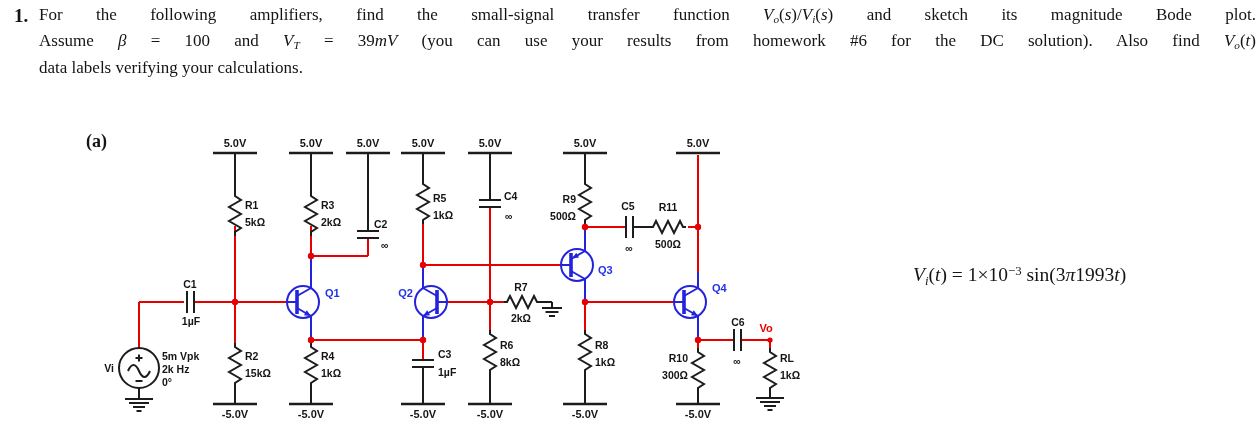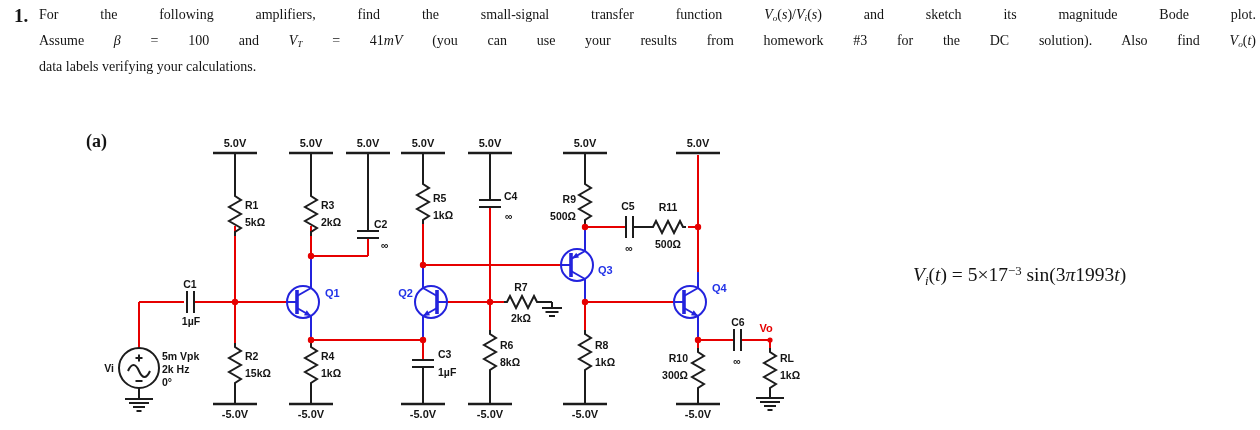--- a/index.html
+++ b/index.html
@@ -3,21 +3,21 @@
 <meta charset="utf-8">
 <style>
   html,body{margin:0;padding:0;background:#fff;}
   body{width:1260px;height:430px;position:relative;overflow:hidden;
        font-family:"Liberation Serif",serif;color:#141414;}
 
   
   .problem{position:absolute;left:14px;top:4px;width:1242px;}
   .pnum{position:absolute;left:0;top:1px;font-weight:700;font-size:19px;}
   .plines{margin-left:25px;}
-  .pline{font-size:14px;line-height:22.5px;text-align:justify;text-align-last:justify;
+  .pline{font-size:17px;line-height:22.5px;text-align:justify;text-align-last:justify;
          white-space:normal;}
   .pline:last-child{text-align:center;text-align-last:left;}
   .it{font-style:italic;}
   .sb{font-size:66%;vertical-align:-0.25em;letter-spacing:0;}
   .sp{font-size:66%;vertical-align:0.5em;}
 
   .part-label{position:absolute;left:86px;top:131px;font-weight:700;font-size:18px;}
   .equation{position:absolute;left:913px;top:264px;font-size:19.5px;white-space:nowrap;}
 
   
@@ -37,27 +37,27 @@
   .m{text-anchor:middle;}
   .e{text-anchor:end;}
 </style>
 </head>
 <body>
 
 <div class="problem">
   <span class="pnum">1.</span>
   <div class="plines">
     <div class="pline"><span>For the following amplifiers, find the small-signal transfer function </span><span class="it">V</span><span class="it sb">o</span><span>(</span><span class="it">s</span><span>)/</span><span class="it">V</span><span class="it sb">i</span><span>(</span><span class="it">s</span><span>)</span><span> and sketch its magnitude Bode plot.</span></div>
-    <div class="pline"><span>Assume </span><span class="it">β</span><span> = 100 and </span><span class="it">V</span><span class="it sb">T</span><span> = 41</span><span class="it">mV</span><span> (you can use your results from homework #3 for the DC solution). Also find </span><span class="it">V</span><span class="it sb">o</span><span>(</span><span class="it">t</span><span>)</span></div>
+    <div class="pline"><span>Assume </span><span class="it">β</span><span> = 100 and </span><span class="it">V</span><span class="it sb">T</span><span> = 39</span><span class="it">mV</span><span> (you can use your results from homework #6 for the DC solution). Also find </span><span class="it">V</span><span class="it sb">o</span><span>(</span><span class="it">t</span><span>)</span></div>
     <div class="pline"><span>data labels verifying your calculations.</span></div>
   </div>
 </div>
 
 <div class="part-label">(a)</div>
-<div class="equation"><span class="it">V</span><span class="it sb">i</span><span>(</span><span class="it">t</span><span>) = 5×17</span><span class="sp">−3</span><span> sin(3</span><span class="it">π</span><span>1993</span><span class="it">t</span><span>)</span></div>
+<div class="equation"><span class="it">V</span><span class="it sb">i</span><span>(</span><span class="it">t</span><span>) = 1×10</span><span class="sp">−3</span><span> sin(3</span><span class="it">π</span><span>1993</span><span class="it">t</span><span>)</span></div>
 
 <svg width="1260" height="430" viewBox="0 0 1260 430">
   <defs>
     <path id="rv" d="M0,0 L0,4 L6,8 L-6,15 L6,22 L-6,29 L6,36 L0,40 L0,44"></path>
     <path id="rh" d="M0,0 L3,0 L6,-6 L12,6 L18,-6 L24,6 L30,-6 L33,0 L36,0"></path>
     <path id="cv" d="M-11,0 H11 M-11,7 H11"></path>
     <path id="ch" d="M0,-11 V11 M7,-11 V11"></path>
     <path id="vbar" d="M-22,0 H22"></path>
     <path id="gndb" d="M-14,0 H14 M-10,4 H10 M-6,8 H6 M-2.5,12 H2.5"></path>
     <path id="gnds" d="M-10,0 H10 M-6.5,4 H6.5 M-3,8 H3"></path>

